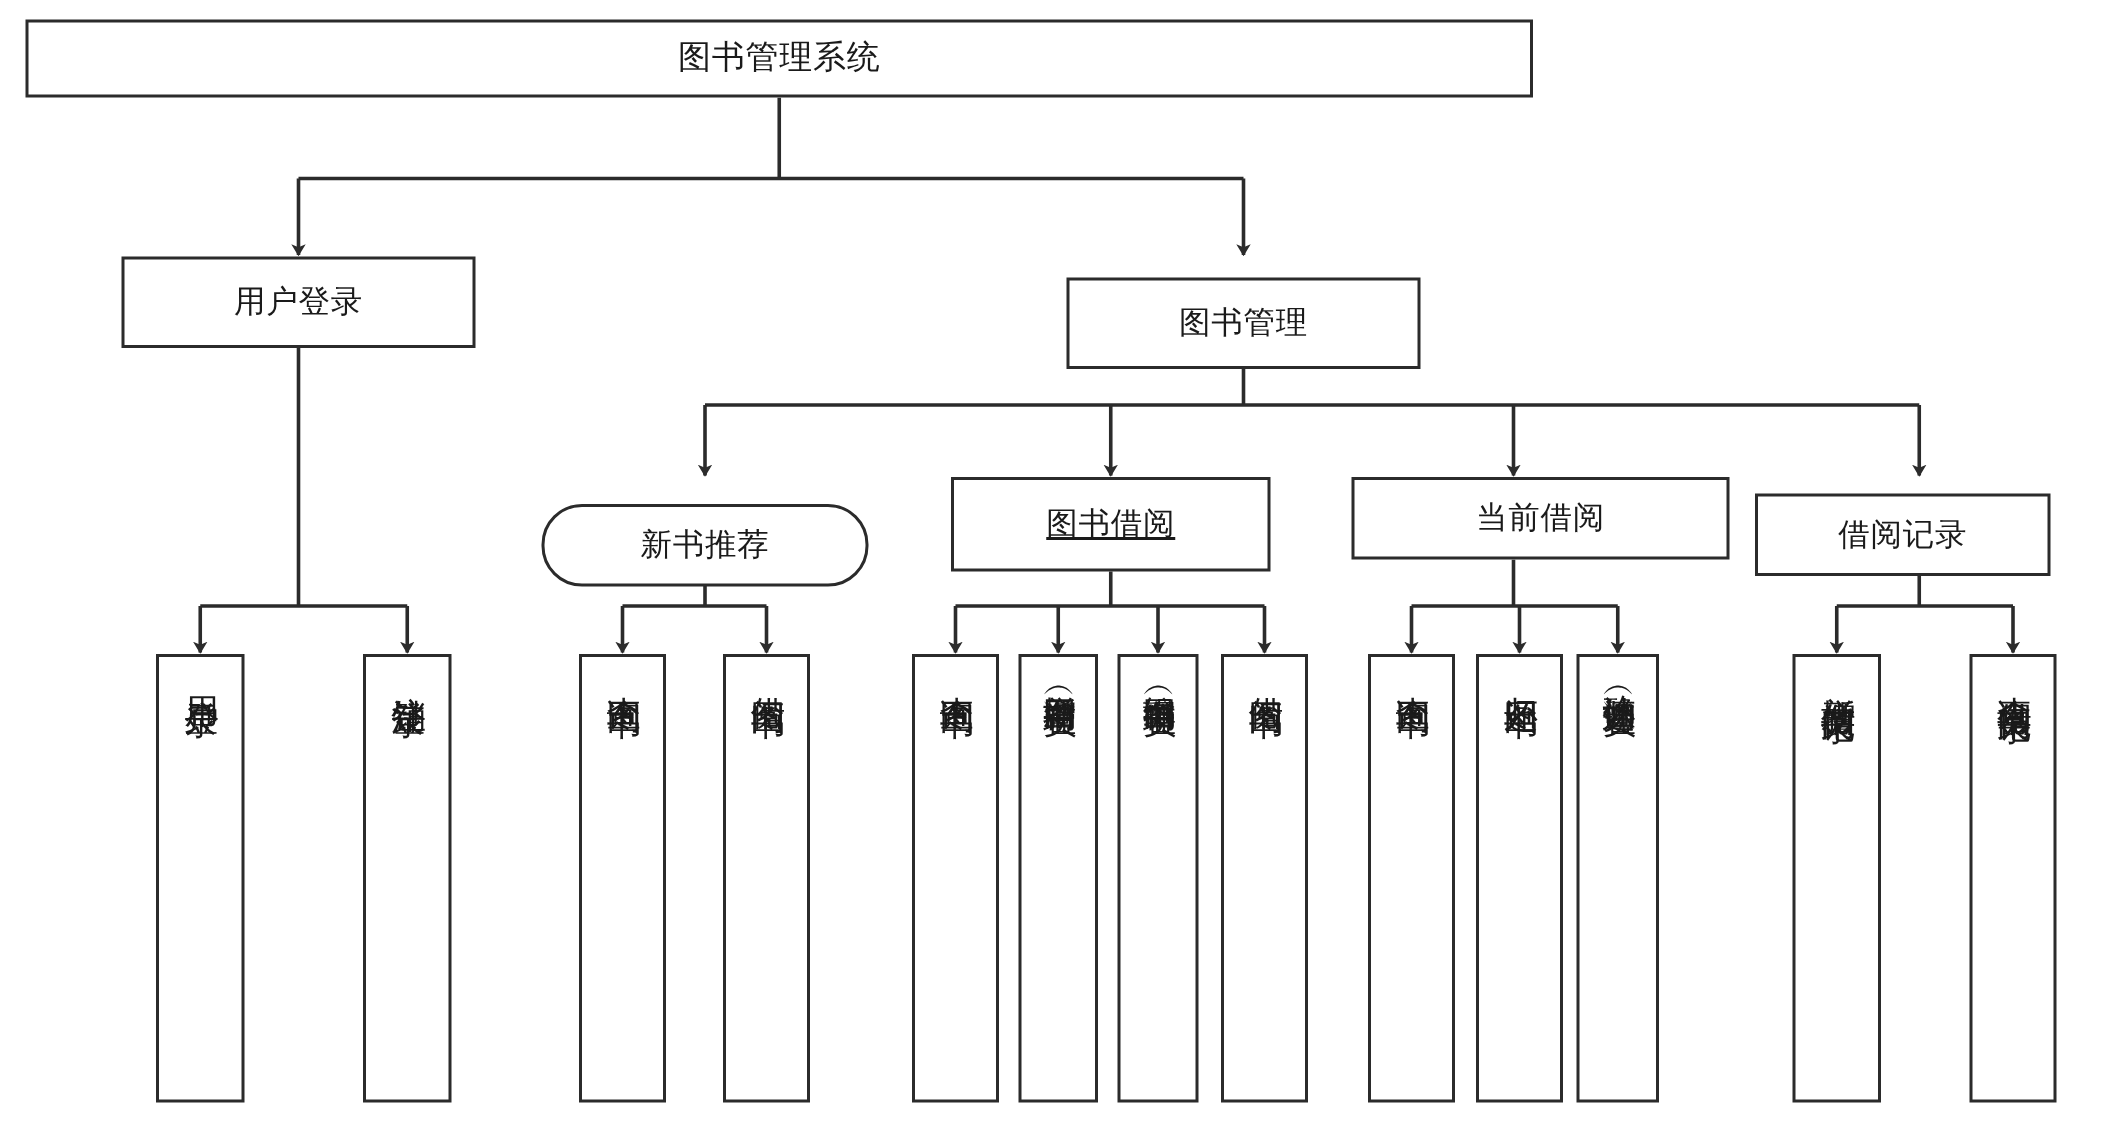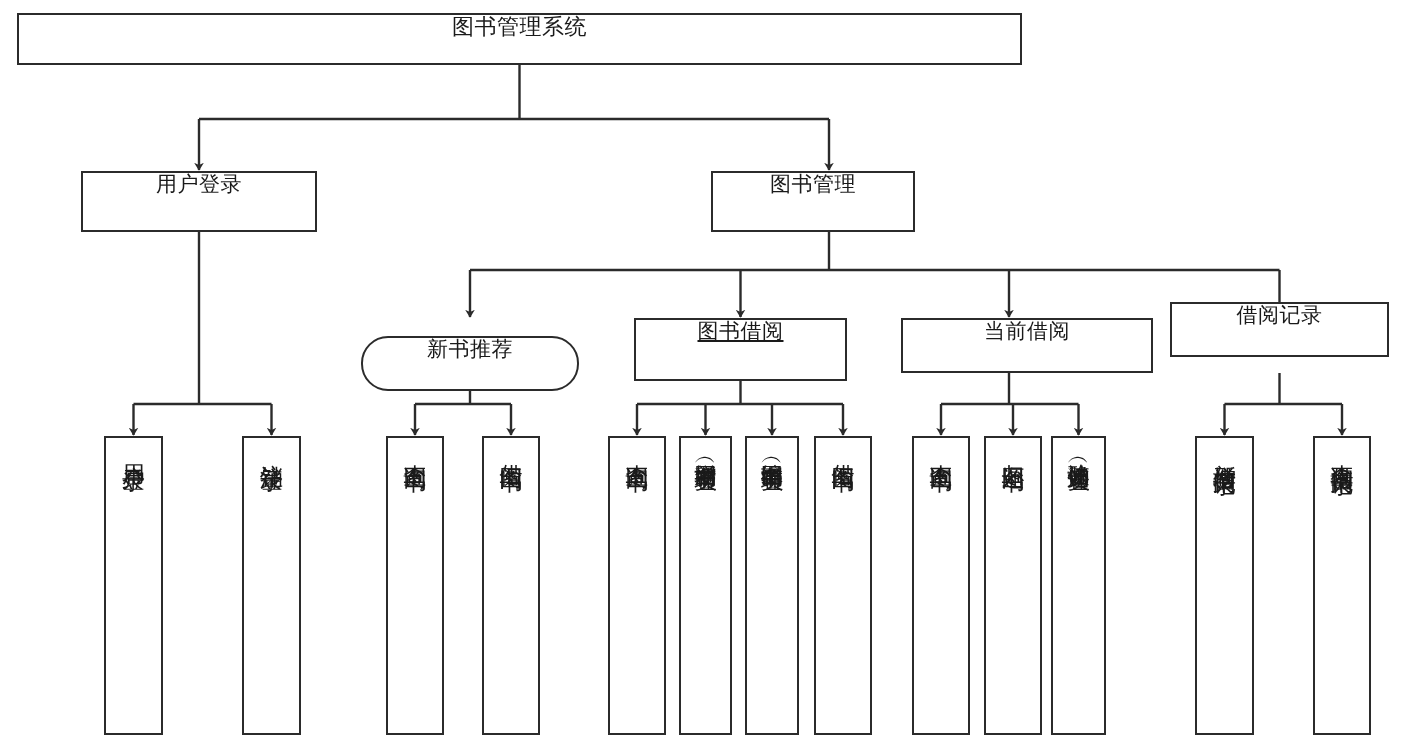--- a/index.html
+++ b/index.html
@@ -25,21 +25,21 @@
     width: 1405px;
     height: 747px;
     pointer-events: none;
   }
   .node {
     position: absolute;
     box-sizing: border-box;
     background: #ffffff;
     border: 2.5px solid #2b2b2b;
     display: flex;
-    align-items: flex-start;
+    align-items: center;
     justify-content: center;
     color: #1a1a1a;
   }
   .node .label {
     display: block;
     text-align: center;
     line-height: 1.05;
     white-space: pre;
   }
   .node.horiz .label {
@@ -137,33 +137,33 @@
       </g>
   </svg>
 
   <div id="node-layer">
       <div class="node horiz root" style="left: 17px; top: 13px; width: 1005px; height: 52px;">
         <span class="label">图书管理系统</span>
       </div>
       <div class="node horiz" style="left: 81px; top: 171px; width: 236px; height: 61px;">
         <span class="label">用户登录</span>
       </div>
-      <div class="node horiz" style="left: 711px; top: 171px; width: 204px; height: 61px;">
+      <div class="node horiz" style="left: 711px; top: 185px; width: 236px; height: 61px;">
         <span class="label">图书管理</span>
       </div>
       <div class="node horiz" style="left: 361px; top: 336px; width: 218px; height: 55px; border-radius: 27px;">
         <span class="label">新书推荐</span>
       </div>
       <div class="node horiz" style="left: 634px; top: 318px; width: 213px; height: 63px; text-decoration: underline;">
         <span class="label">图书借阅</span>
       </div>
       <div class="node horiz" style="left: 901px; top: 318px; width: 252px; height: 55px;">
         <span class="label">当前借阅</span>
       </div>
-      <div class="node horiz" style="left: 1170px; top: 302px; width: 219px; height: 55px;">
+      <div class="node horiz" style="left: 1170px; top: 329px; width: 197px; height: 55px;">
         <span class="label">借阅记录</span>
       </div>
       <div class="node vert" style="left: 104px; top: 436px; width: 59px; height: 299px;">
         <span class="label">用户登录</span>
       </div>
       <div class="node vert" style="left: 242px; top: 436px; width: 59px; height: 299px;">
         <span class="label">注销登录</span>
       </div>
       <div class="node vert" style="left: 386px; top: 436px; width: 58px; height: 299px;">
         <span class="label">查询图书</span>

